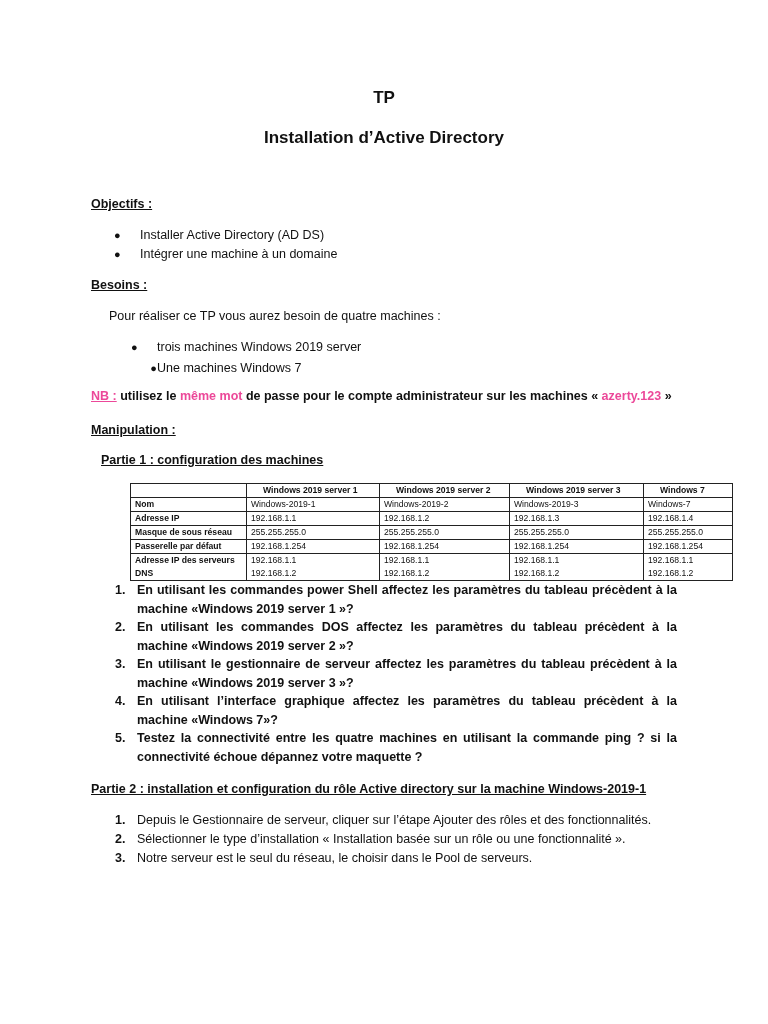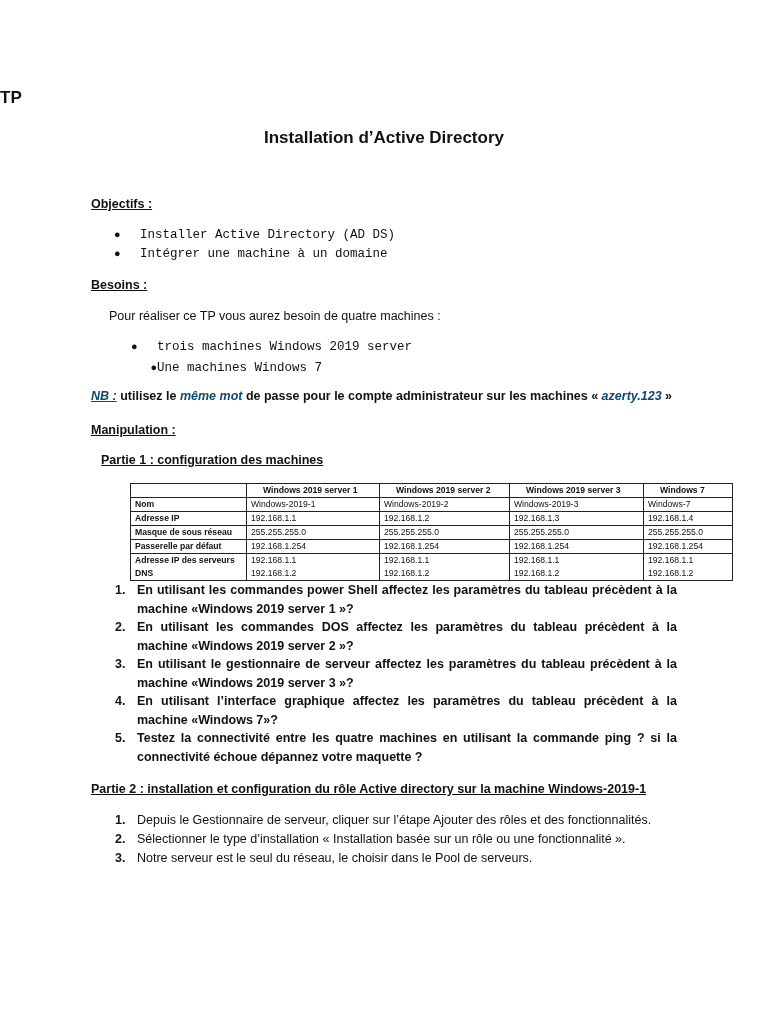--- a/index.html
+++ b/index.html
@@ -1,27 +1,27 @@
 <!DOCTYPE html>
 <html><head>
   <meta charset="utf-8">
   <style>
     html, body { margin: 0; padding: 0; background: #ffffff; }
     body { width: 768px; height: 1024px; position: relative; overflow: hidden;
       font-family: "Liberation Sans", "DejaVu Sans", sans-serif; color: #111; }
     .page { position: absolute; left: 0; top: 0; width: 768px; height: 1024px; }
-    .title-tp { position: absolute; top: 88px; left: 0; width: 768px; 
+    .title-tp { position: absolute; top: 88px; left: 0; width: 768px; text-align: center;
       font-weight: bold; font-size: 17px; }
     .title-main { position: absolute; top: 128px; left: 0; width: 768px; text-align: center;
       font-weight: bold; font-size: 17px; }
     .heading { position: absolute; font-weight: bold; font-size: 12.5px; text-decoration: underline; }
     .text { position: absolute; font-size: 12.5px; white-space: nowrap; }
     .bold { font-weight: bold; }
-    .red { color: #0c4a6e; font-style: italic; }
-    .bullet { position: absolute; font-size: 12.5px; white-space: nowrap; font-family: Liberation Mono, monospace; }
+    .red { color: #ec4899; }
+    .bullet { position: absolute; font-size: 12.5px; white-space: nowrap; }
     .bullet .dot { display: inline-block; width: 26px; font-size: 11px; }
     table.cfg { position: absolute; left: 130px; top: 483px; border-collapse: collapse;
       font-size: 8.6px; }
     table.cfg td { border: 1px solid #222; padding: 1px 6px 1px 4px; height: 11px; line-height: 11px; white-space: nowrap; }
     table.cfg td.hdr { font-weight: bold; padding-left: 16px; }
     table.cfg td.lbl { font-weight: bold; }
     table.cfg td.nb { border-bottom: none; }
     table.cfg td.nt { border-top: none; margin-left: 27px; }
     .ol { position: absolute; font-size: 12.5px; }
     .ol .item { position: relative; padding-left: 37px; line-height: 18.5px; text-align: justify; font-weight: bold; }

